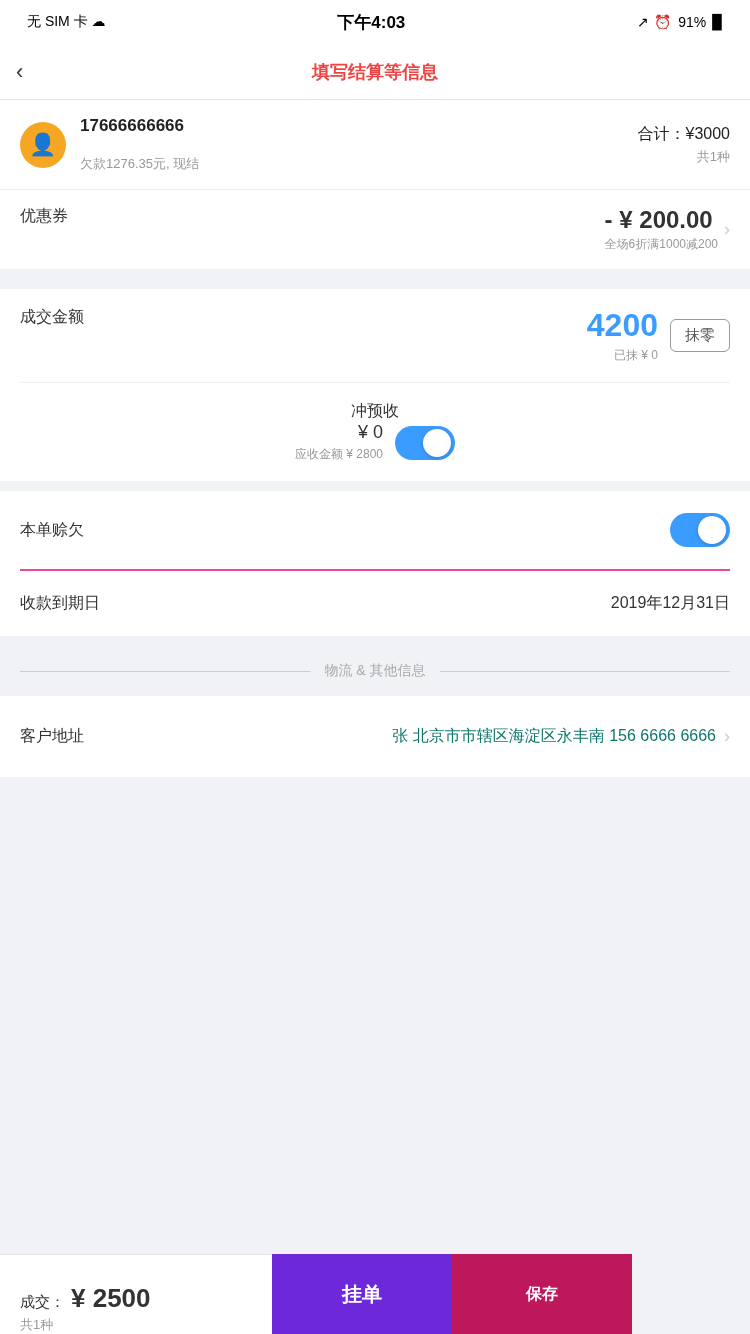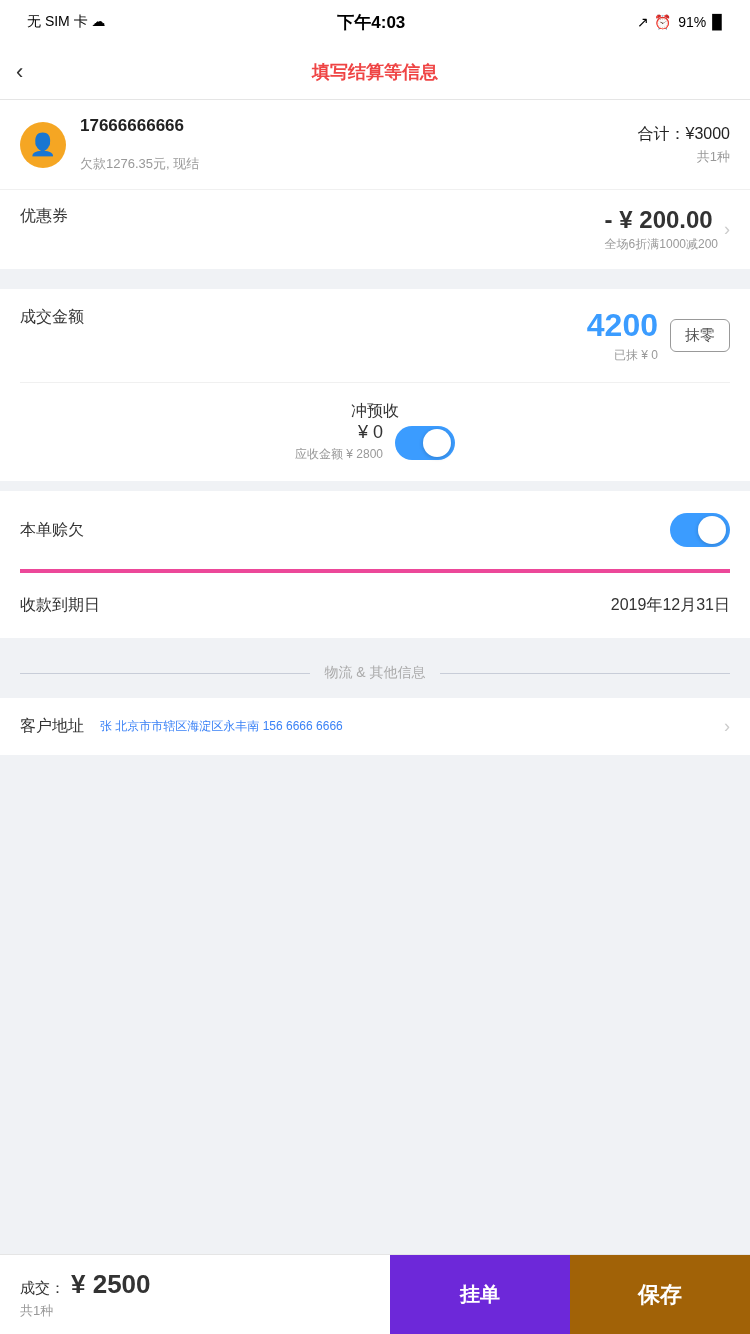--- a/index.html
+++ b/index.html
@@ -156,84 +156,84 @@
     
     .bendan-section {
       background: #fff;
       padding: 0 20px;
     }
     .bendan-row {
       display: flex;
       align-items: center;
       justify-content: space-between;
       padding: 22px 0;
-      border-bottom: 4px solid #ec4899;
+      border-bottom: 2px solid #ec4899;
     }
     .bendan-row:last-child { border-bottom: none; }
     .bendan-label { font-size: 16px; color: #333; }
     .date-label { font-size: 16px; color: #333; }
     .date-value { font-size: 16px; color: #333; margin-left: 8px; }
 
     
     .logistics-divider {
       display: flex;
       align-items: center;
       padding: 16px 20px;
       background: #f0f2f5;
     }
     .logistics-line { flex: 1; height: 1px; background: #c8cdd8; }
     .logistics-text { font-size: 14px; color: #aaa; padding: 0 14px; }
 
     
     .address-section {
       background: #fff;
-      padding: 0 20px;
+      padding: 12px 20px;
     }
     .address-row {
       display: flex;
       align-items: center;
       justify-content: space-between;
       padding: 18px 0;
     }
     .address-label { font-size: 16px; color: #333; min-width: 80px; }
-    .address-content { flex: 1; font-size: 12px; color: #3b82f6; padding-right: 8px; }
+    .address-content { flex: 1; font-size: 16px; color: #0f766e; text-align: right; padding-right: 8px; }
     .address-chevron { color: #ccc; font-size: 18px; }
 
     
     .bottom-bar {
       position: fixed;
       bottom: 0;
-      width: 750px;
+      width: 632px;
       height: 80px;
       background: #fff;
       display: flex;
-      align-items: center;
+      align-items: flex-end;
       border-top: 1px solid #e5e5e5;
     }
     .bottom-summary {
       flex: 1;
       padding: 0 20px;
     }
     .bottom-deal { font-size: 15px; color: #333; display: flex; align-items: baseline; gap: 6px; }
     .bottom-amount { font-size: 26px; font-weight: 700; color: #333; }
     .bottom-count { font-size: 13px; color: #999; margin-top: 2px; }
     .btn-hold {
       width: 180px;
       height: 80px;
       background: #6d28d9;
       display: flex; align-items: center; justify-content: center;
       font-size: 20px; font-weight: 600; color: #fff;
       cursor: pointer;
     }
     .btn-save {
       width: 180px;
       height: 80px;
-      background: #a16207;
+      background: #be185d;
       display: flex; align-items: center; justify-content: center;
-      font-size: 22px; font-weight: 600; color: #fff;
+      font-size: 16px; font-weight: 600; color: #fff;
       cursor: pointer;
     }
 
     
     .bottom-spacer { height: 90px; }
   </style>
 </head>
 <body>
 
 <div class="status-bar">

